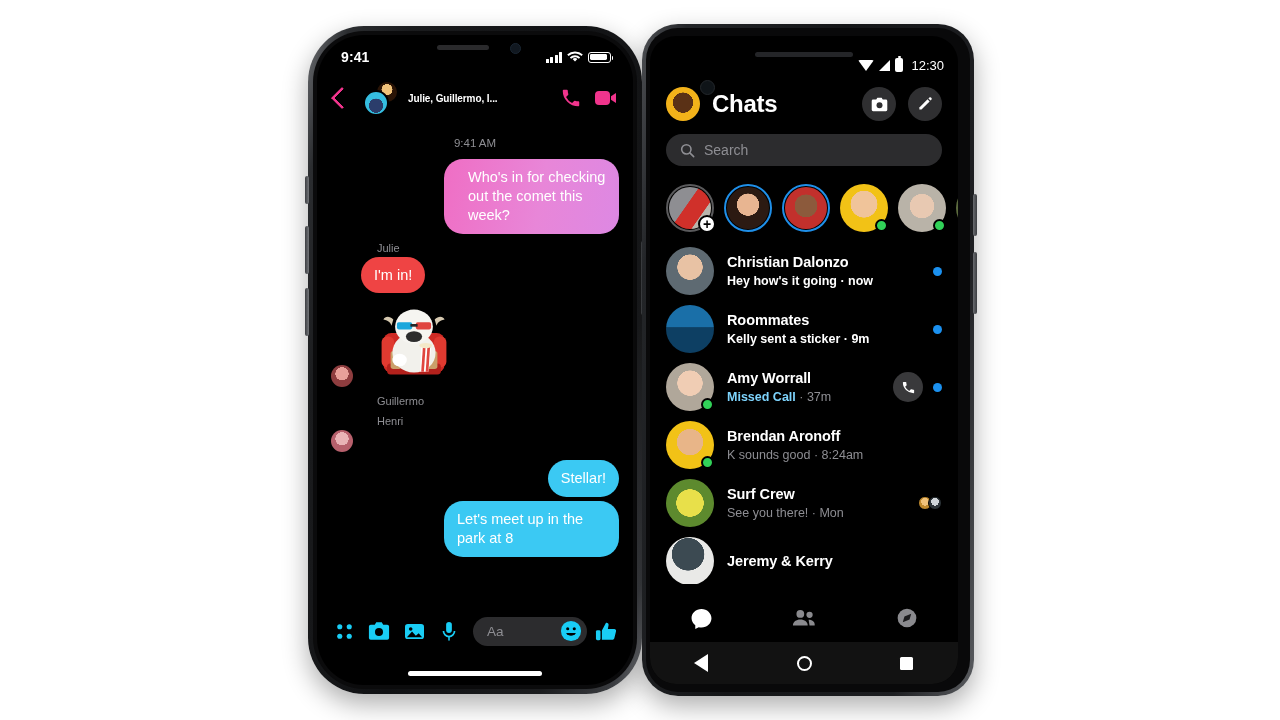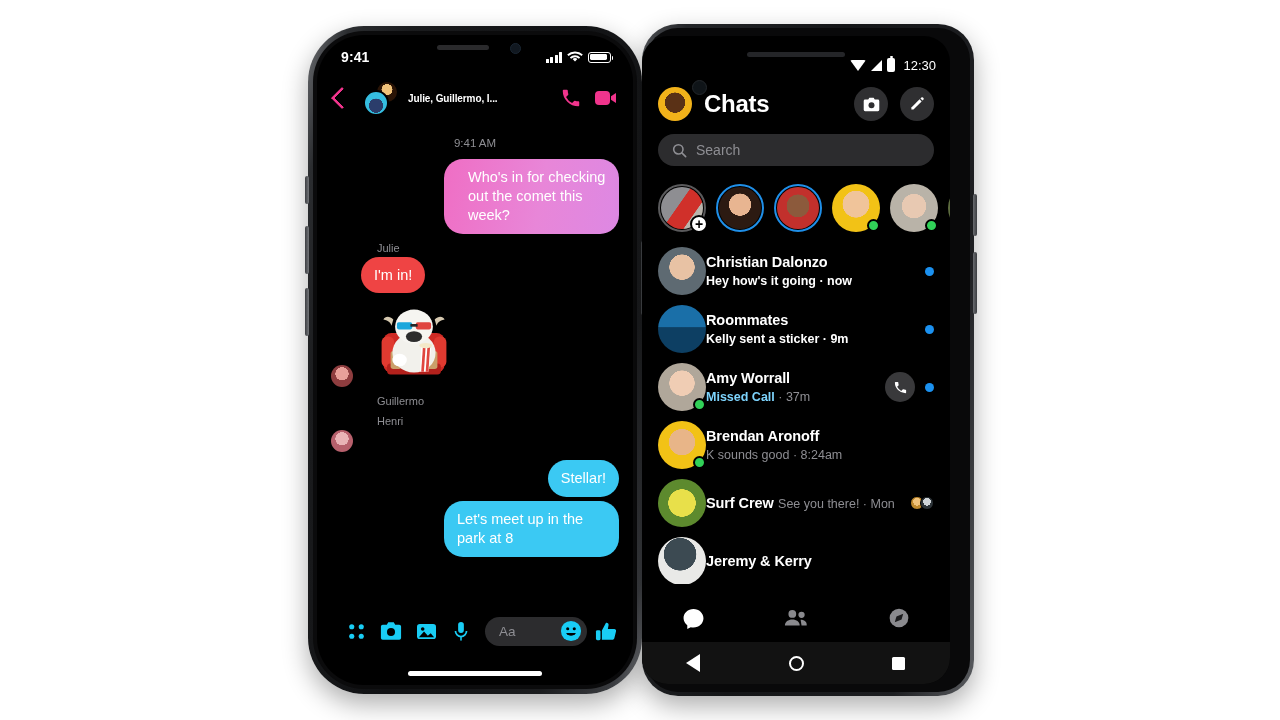--- a/index.html
+++ b/index.html
@@ -85,21 +85,21 @@
   .in-wrap{display:flex;align-items:flex-end;gap:8px;}
   .s-av{width:22px;height:22px;border-radius:50%;flex:none;background-size:cover;}
   .s-av.julie{background:radial-gradient(circle at 50% 40%,#e8a09a 0 38%,#8e3d3f 39% 100%);}
   .s-av.guill{background:radial-gradient(circle at 50% 40%,#f3d79a 0 40%,#c98b3c 41% 100%);}
   .s-av.henri{background:radial-gradient(circle at 50% 40%,#e9b3b6 0 38%,#b7606c 39% 100%);}
   .s-av.ph{visibility:hidden;}
   .sticker{width:90px;height:90px;margin-left:8px;}
 
   
   .composer{
-    position:absolute;left:12px;right:0;bottom:34px;height:40px;z-index:4;
+    position:absolute;left:0;right:0;bottom:34px;height:40px;z-index:4;
     display:flex;align-items:center;gap:0;padding:0 12px;box-sizing:border-box;
   }
   .cico{width:30px;height:30px;display:flex;align-items:center;justify-content:center;flex:none;margin-right:5px;}
   .aa{
     flex:1;height:29px;background:#2c2c2e;border-radius:16px;display:flex;align-items:center;
     padding:0 5px 0 14px;box-sizing:border-box;min-width:0;margin:0 4px;
   }
   .aa span{color:#8e8e93;font-size:13.5px;flex:1;}
   .home-ind{position:absolute;left:50%;transform:translateX(-50%);bottom:9px;width:134px;height:5px;border-radius:3px;background:#fff;z-index:5;}
 
@@ -108,21 +108,21 @@
     position:absolute;left:642px;top:24px;width:332px;height:672px;
     border-radius:36px;
     background:linear-gradient(100deg,#4e5054 0%,#232528 10%,#141517 45%,#1d1e21 82%,#5a5c60 100%);
     box-shadow:0 10px 26px rgba(0,0,0,.32);box-sizing:border-box;
   }
   .pixel:before{content:"";position:absolute;left:4px;top:4px;right:4px;bottom:4px;border-radius:32px;background:#09090a;}
   .px-btn{position:absolute;right:-3px;background:linear-gradient(90deg,#6a6c70,#3a3c40);border-radius:2px;}
   .px-btn.p1{top:170px;width:4px;height:42px;}
   .px-btn.p2{top:228px;width:4px;height:62px;}
   .pixel .screen{
-    position:absolute;left:0;top:12px;width:308px;height:648px;
+    position:absolute;left:8px;top:12px;width:308px;height:648px;
     border-radius:26px;background:#000;overflow:hidden;
   }
   .px-spk{position:absolute;left:50%;transform:translateX(-50%);top:16px;width:98px;height:5px;border-radius:3px;background:#242528;z-index:8;}
   .px-cam{position:absolute;left:50px;top:44px;width:13px;height:13px;border-radius:50%;background:#0f1418;border:1.5px solid #23272b;z-index:8;}
 
   .and-status{
     position:absolute;top:0;left:0;right:0;height:42px;display:flex;align-items:center;
     justify-content:flex-end;gap:5px;padding:16px 14px 0 0;box-sizing:border-box;color:#fff;z-index:5;
   }
   .and-time{font-size:13px;font-weight:normal;margin-left:3px;}
@@ -146,21 +146,21 @@
   .story{position:relative;width:48px;height:48px;flex:none;}
   .story .ph{position:absolute;inset:0;border-radius:50%;background-size:cover;}
   .story.ring .ph{inset:3px;}
   .story.ring:before{content:"";position:absolute;inset:0;border-radius:50%;border:2px solid #1f8fe8;box-sizing:border-box;}
   .story.grey:before{content:"";position:absolute;inset:0;border-radius:50%;border:2px solid #5a5a5c;box-sizing:border-box;}
   .story.grey .ph{inset:3px;}
   .plus{position:absolute;right:-2px;bottom:-1px;width:18px;height:18px;border-radius:50%;background:#fff;border:2px solid #000;box-sizing:border-box;display:flex;align-items:center;justify-content:center;color:#000;font-size:14px;line-height:1;font-weight:bold;}
   .dot-on{position:absolute;right:0px;bottom:0px;width:13px;height:13px;border-radius:50%;background:#31d158;border:2.5px solid #000;box-sizing:border-box;}
 
   .chatlist{position:absolute;top:206px;left:0;right:0;bottom:100px;overflow:hidden;z-index:3;}
-  .crow{display:flex;align-items:center;padding:9px 16px;box-sizing:border-box;height:58px;}
+  .crow{display:flex;align-items:center;gap:13px;padding:9px 16px;box-sizing:border-box;height:58px;}
   .cav{position:relative;width:48px;height:48px;flex:none;}
   .cav .ph{position:absolute;inset:0;border-radius:50%;background-size:cover;}
   .ctext{flex:1;min-width:0;}
   .cname{color:#fff;font-size:14.5px;font-weight:bold;white-space:nowrap;overflow:hidden;letter-spacing:-.1px;}
   .cprev{color:#8e8e93;font-size:12.5px;margin-top:2px;white-space:nowrap;overflow:hidden;}
   .cprev.unread{color:#fff;font-weight:bold;}
   .cprev .missed{color:#7dd3fc;font-weight:bold;}
   .cright{display:flex;align-items:center;gap:10px;flex:none;}
   .bluedot{width:9px;height:9px;border-radius:50%;background:#1b91f0;}
   .callbtn{width:30px;height:30px;border-radius:50%;background:#39393b;display:flex;align-items:center;justify-content:center;}

